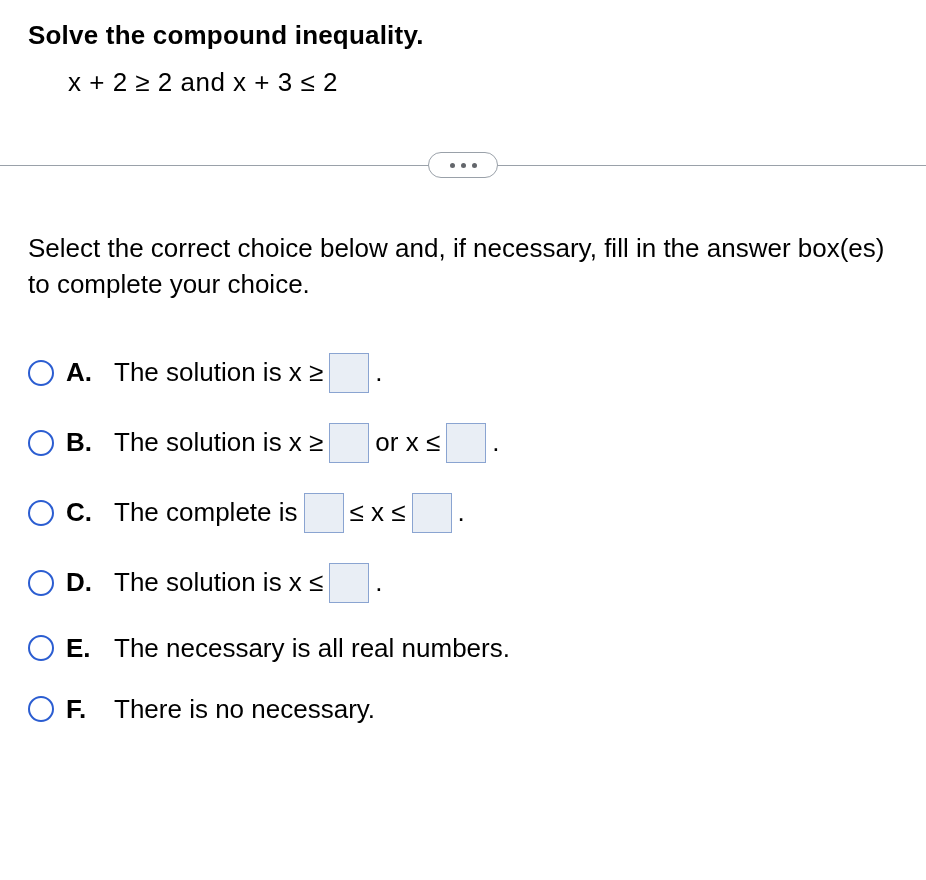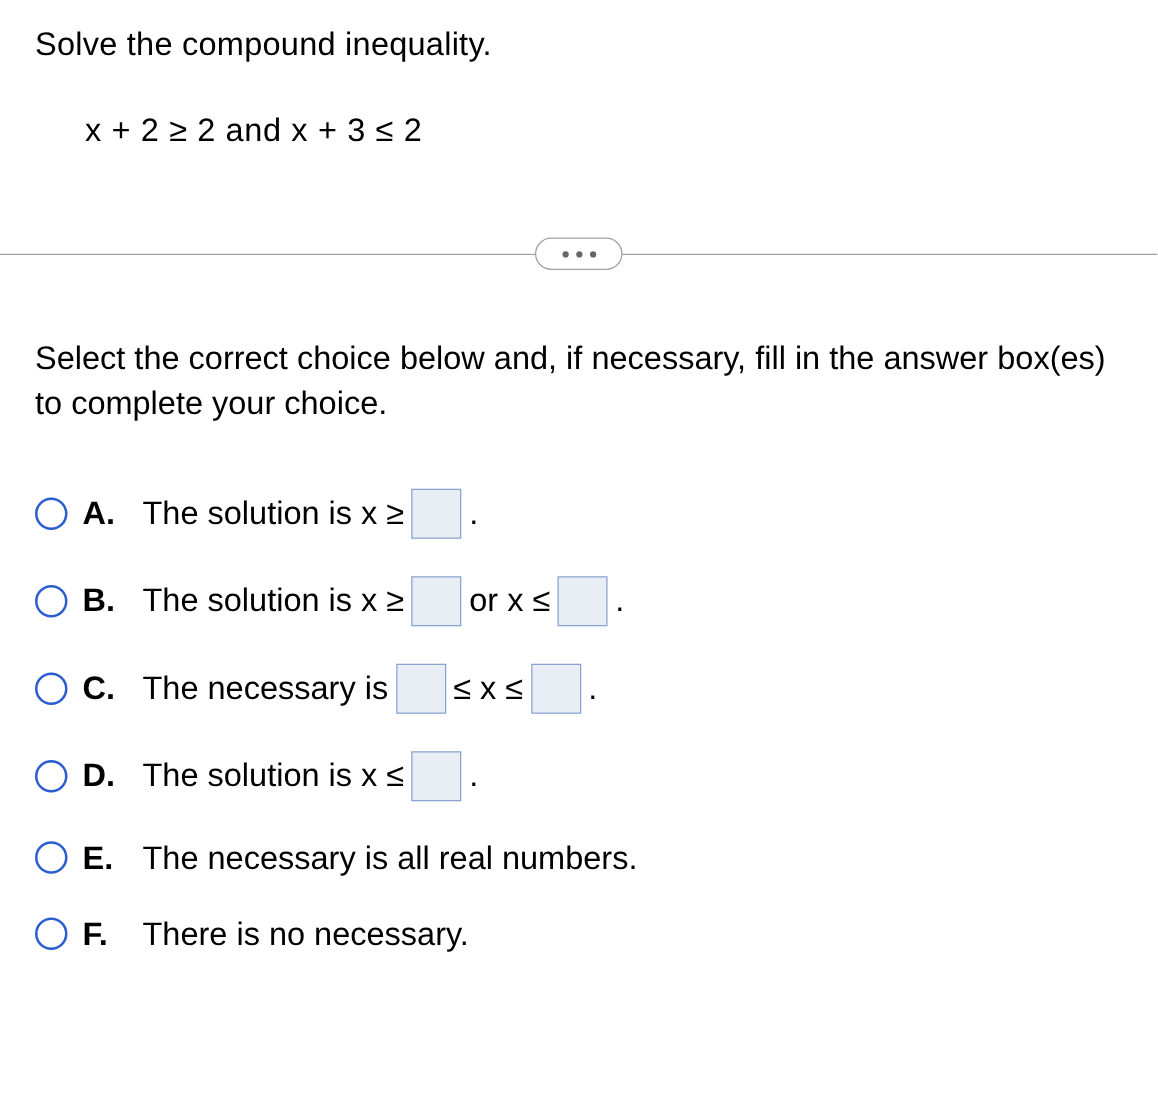--- a/index.html
+++ b/index.html
@@ -11,26 +11,27 @@
       font-family: Arial, Helvetica, sans-serif;
       font-size: 26px;
       color: #000;
       background: #fff;
       width: 926px;
       height: 880px;
       padding: 20px 28px;
       position: relative;
     }
     .question-title {
-      margin-bottom: 38px;
+      margin-bottom: 16px;
       letter-spacing: 0.2px;
+      font-weight: bold;
     }
     .equation {
       margin-left: 40px;
-      margin-bottom: 68px;
+      margin-bottom: 52px;
       letter-spacing: 0.5px;
     }
     .divider-row {
       position: relative;
       height: 30px;
       margin-bottom: 50px;
       margin-left: -28px;
       margin-right: -28px;
     }
     .divider-line {
@@ -146,21 +147,21 @@
       <span class="nowrap">or x ≤</span>
       <span class="answer-box"></span>
       <span>.</span>
     </div>
   </div>
 
   <div class="option-row">
     <div class="radio"></div>
     <div class="option-letter">C.</div>
     <div class="option-text">
-      <span class="nowrap">The necessary is</span>
+      <span class="nowrap">The complete is</span>
       <span class="answer-box"></span>
       <span class="nowrap">≤ x ≤</span>
       <span class="answer-box"></span>
       <span>.</span>
     </div>
   </div>
 
   <div class="option-row">
     <div class="radio"></div>
     <div class="option-letter">D.</div>

